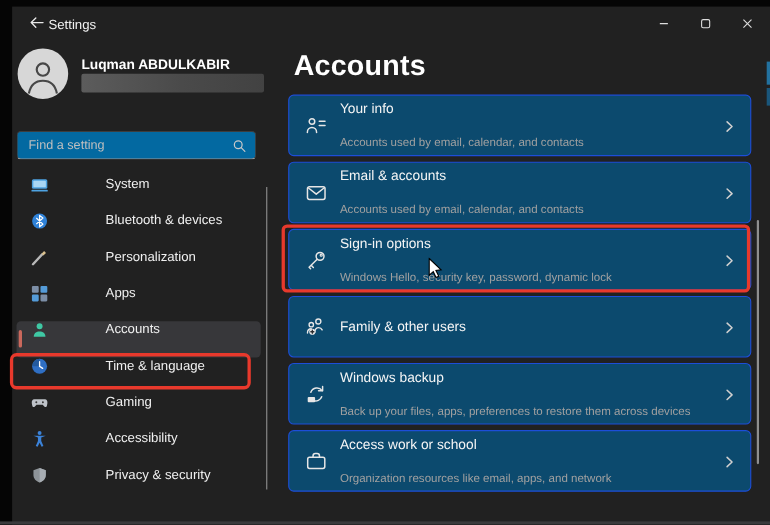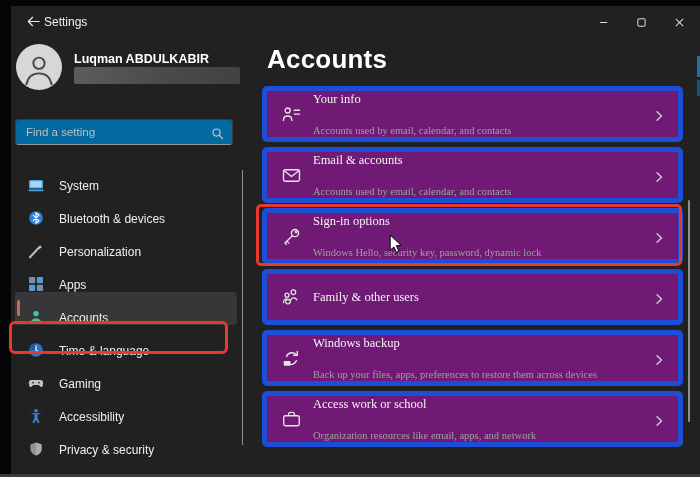--- a/index.html
+++ b/index.html
@@ -32,39 +32,39 @@
 
   .search-box { position:absolute; left:4px; top:80px; width:218px; height:26px;
     background:#0369a1; border:1px solid #3d3d3d; border-bottom:1px solid #989898; border-radius:4px; }
   .search-box input { position:absolute; left:0; top:0; width:100%; height:100%; background:transparent;
     border:none; outline:none; color:#e8e8e8; font-size:11.5px; padding:0 28px 0 10px;
     font-family:"Liberation Sans",sans-serif; }
   .search-box input::placeholder { color:#bfbfbf; }
   .search-icon { position:absolute; right:8px; top:6px; width:13px; height:13px; }
 
   .nav { position:absolute; left:4px; top:121px; width:222px; }
-  .nav-item { position:relative; height:33px; display:flex; align-items:flex-end; padding-left:13px;
-    border-radius:4px; cursor:pointer; }
+  .nav-item { position:relative; height:33px; display:flex; align-items:flex-start; padding-left:13px;
+    border-radius:4px; cursor:pointer;gap:37px; }
   .nav-item.selected { background:#37373a; }
   .pill { display:none; position:absolute; left:2px; top:8px; width:3px; height:16px;
     border-radius:2px; background:#ca685c; }
   .nav-item.selected .pill { display:block; }
   .nav-icon { width:16px; height:16px; flex:0 0 16px; display:flex; align-items:center; justify-content:center; }
   .nav-icon svg { width:16px; height:16px; }
   .nav-label { margin-left:15px; font-size:12px; color:#f0f0f0; white-space:nowrap; }
 
   .side-scrollbar { position:absolute; left:231px; top:131px; width:1px; height:275px; background:#a5a5a5; opacity:.85; }
 
   
   .main-title { position:absolute; left:256px; top:38px; font-size:26px; font-weight:bold;
     color:#ffffff; letter-spacing:.2px; }
   .cards { position:absolute; left:251px; top:80px; width:421px; }
-  .card { position:relative; height:56px; margin-bottom:5px; background:#701a75;
-    border:5px solid #1d4ed8; border-radius:5px; display:flex; align-items:center;
-    padding:0 34px 0 13px; cursor:pointer;font-family:Liberation Serif, serif; }
+  .card { position:relative; height:56px; margin-bottom:5px; background:#0c4a6e;
+    border:1px solid #1d4ed8; border-radius:5px; display:flex; align-items:center;
+    padding:0 34px 0 13px; cursor:pointer; }
   .card-icon { width:22px; height:22px; flex:0 0 22px; display:flex; align-items:center; justify-content:center; }
   .card-icon svg { width:21px; height:21px; }
   .card-text { margin-left:11px; min-width:0; }
   .card-title { font-size:12.5px; color:#f5f5f5; }
   .card-sub { font-size:10.5px; color:#a0a0a0; margin-top:18px; white-space:nowrap; }
   .chevron { position:absolute; right:13px; top:50%; transform:translateY(-50%); width:12px; height:12px; }
   .main-scrollbar { position:absolute; left:677px; top:194px; width:2px; height:222px; background:#8f8f8f; border-radius:1px; }
 
   
   .annot { position:absolute; border:3px solid #e8392c; border-radius:6px; pointer-events:none; }

